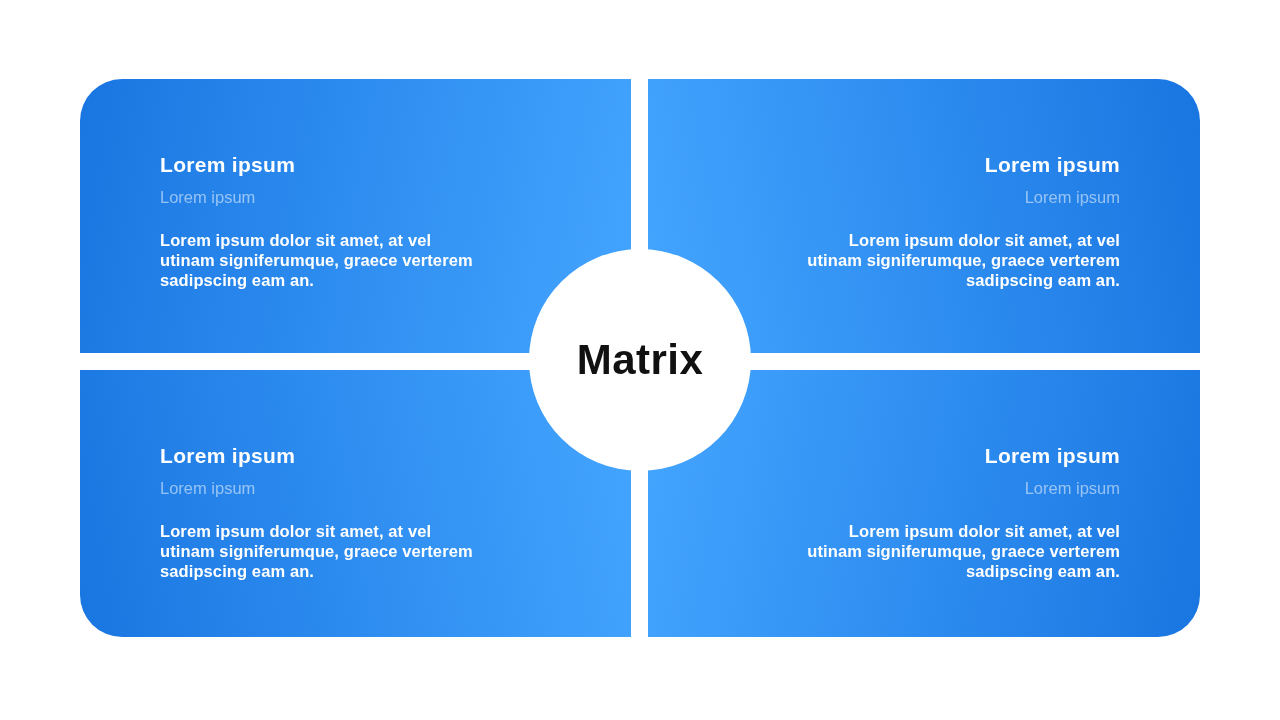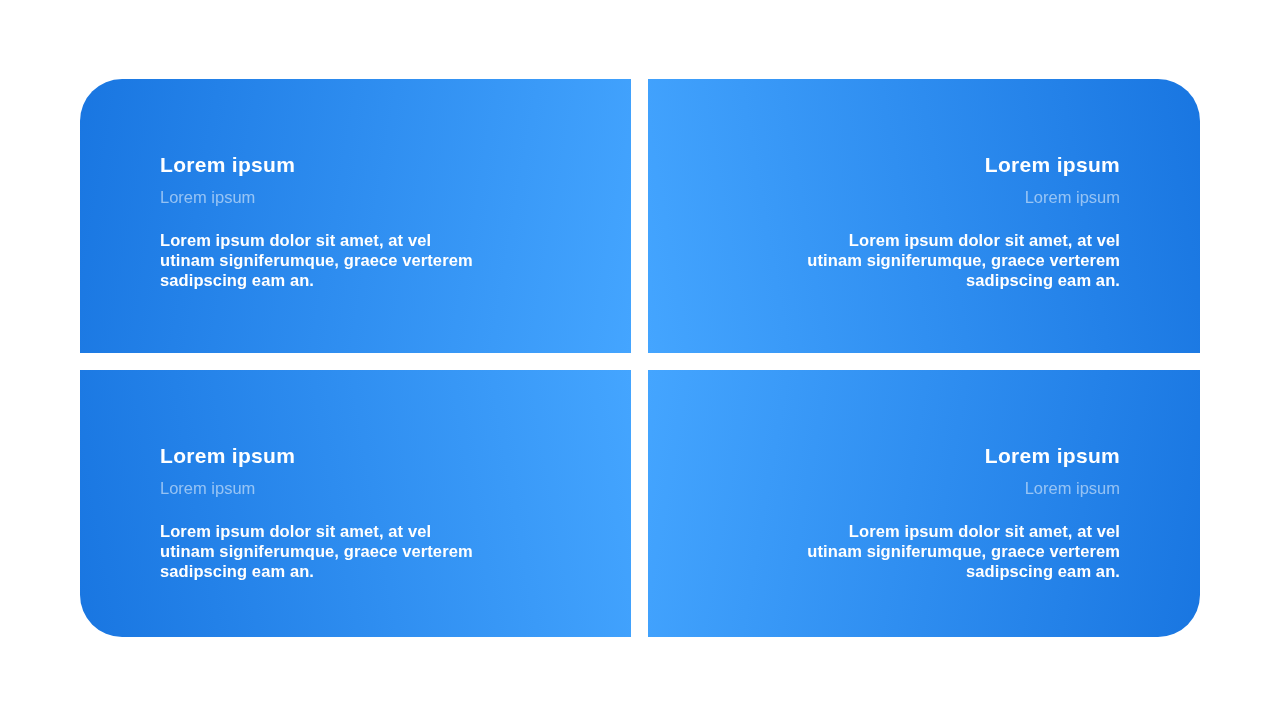--- a/index.html
+++ b/index.html
@@ -111,14 +111,17 @@
   <div class="quadrant q-br align-right">
     <div class="qcontent">
       <h3 class="q-title">Lorem ipsum</h3>
       <div class="q-subtitle">Lorem ipsum</div>
       <p class="q-body">Lorem ipsum dolor sit amet, at vel
 utinam signiferumque, graece verterem
 sadipscing eam an.</p>
     </div>
   </div>
 
+  <div class="center-circle">
+    <span class="center-title">Matrix</span>
+  </div>
 
 </div>
 
 </body></html>

